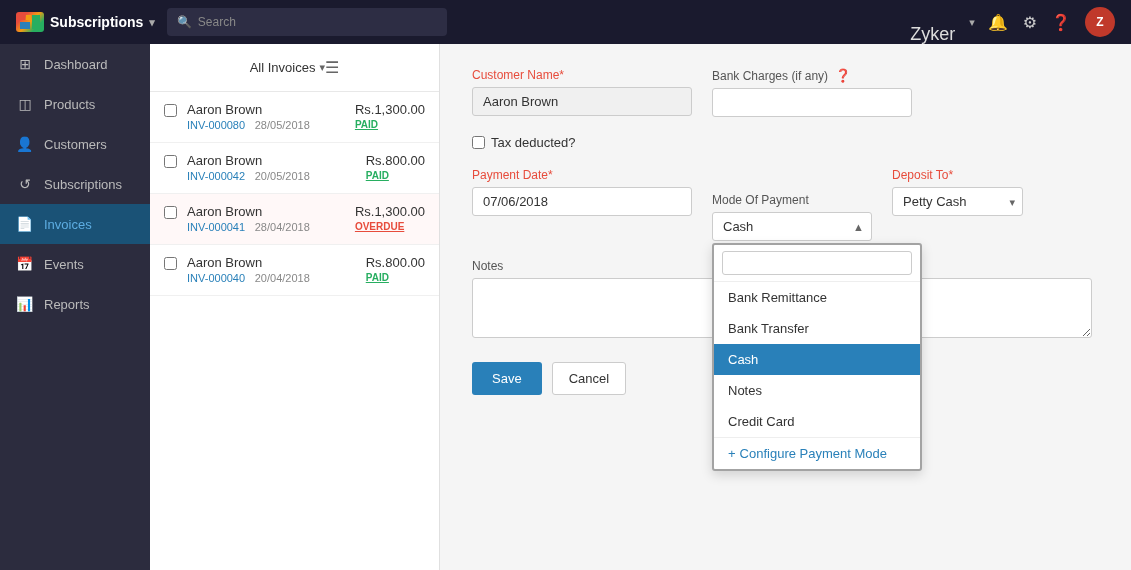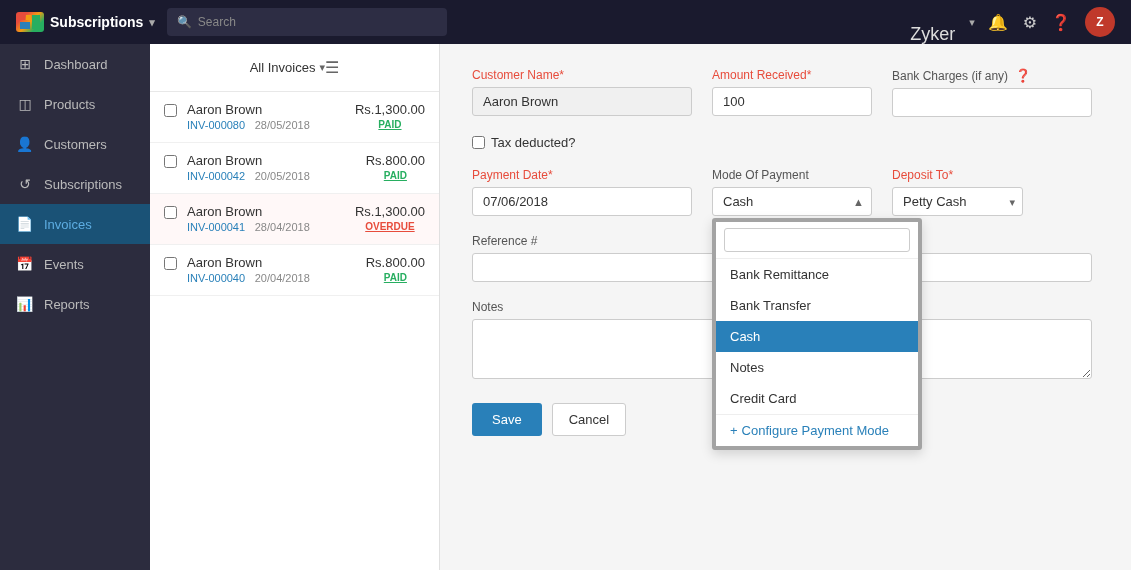--- a/index.html
+++ b/index.html
@@ -120,21 +120,21 @@
       align-items: flex-start;
       padding: 10px 14px;
       border-bottom: 1px solid #f0f0f0;
       gap: 10px;
     }
     .invoice-checkbox { margin-top: 2px; flex-shrink: 0; }
     .invoice-info { flex: 1; }
     .invoice-name { font-size: 13px; color: #333; font-weight: 500; }
     .invoice-number { font-size: 11px; color: #2980b9; margin-top: 2px; }
     .invoice-date { font-size: 11px; color: #888; margin-left: 6px; }
-    .invoice-right { text-align: center; }
+    .invoice-right { text-align: left; }
     .invoice-amount { font-size: 13px; color: #333; font-weight: 500; }
     .invoice-status { font-size: 10px; font-weight: 600; margin-top: 2px; text-decoration: underline; }
     .status-paid { color: #27ae60; }
     .status-overdue { color: #e74c3c; }
 
     
     .main-content {
       flex: 1;
       background: #f5f5f5;
       overflow-y: auto;
@@ -232,21 +232,21 @@
       color: #666;
       pointer-events: none;
     }
 
     .dropdown-open {
       position: absolute;
       top: 100%;
       left: 0;
       width: 210px;
       background: #fff;
-      border: 4px solid #a3a3a3;
+      border: 2px solid #a3a3a3;
       border-radius: 3px;
       box-shadow: 0 4px 12px rgba(0,0,0,0.15);
       z-index: 1000;
       margin-top: 2px;
     }
     .dropdown-search {
       padding: 6px 8px;
       border-bottom: 1px solid #eee;
     }
     .dropdown-search input {
@@ -449,43 +449,39 @@
   </div>
 
   <div class="main-content">
 
     <div class="form-row">
       <div class="form-group">
         <label class="form-label">Customer Name*</label>
         <input type="text" class="form-input form-input-wide form-input-readonly" readonly="" value="Aaron Brown" style="">
       </div>
       <div class="form-group">
-        <label class="form-label">Amount Received*</label>
-        <input type="text" class="form-input form-input-medium" value="100" style="">
-      </div>
-      <div class="form-group">
         <label class="form-label-gray">
           <span>Bank Charges (if any)</span>
           <span class="help-icon">❓</span>
         </label>
         <input type="text" class="form-input form-input-bank" value="" style="">
       </div>
     </div>
 
     <div class="tax-checkbox-row">
       <input type="checkbox" style="">
       <label class="tax-label">Tax deducted?</label>
     </div>
 
     <div class="form-row" style="position:relative;">
       <div class="form-group">
         <label class="form-label">Payment Date*</label>
         <input type="text" class="form-input form-input-wide" value="07/06/2018" style="">
       </div>
-      <div class="form-group" style="position:relative;">
+      <div class="form-group" style="position:relative;margin-top:25px;">
         <label class="form-label-gray">Mode Of Payment</label>
         <div class="select-wrapper">
           <select class="select-input">
             <option>Cash</option>
           </select>
           <span class="select-arrow">▲</span>
         </div>
 
         <div class="dropdown-open">
           <div class="dropdown-search">
@@ -506,24 +502,20 @@
         <label class="form-label">Deposit To*</label>
         <div class="deposit-wrapper">
           <select class="deposit-select">
             <option>Petty Cash</option>
           </select>
           <span class="select-arrow">▾</span>
         </div>
       </div>
     </div>
 
-    <div class="form-group" style="margin-bottom:18px;">
-      <label class="form-label-gray">Reference #</label>
-      <input type="text" class="form-input reference-input" value="" style="">
-    </div>
 
     <div class="form-group" style="margin-bottom:18px;">
       <label class="form-label-gray">Notes</label>
       <textarea class="notes-textarea" style=""></textarea>
     </div>
 
     <div class="form-actions">
       <button class="btn-save">Save</button>
       <button class="btn-cancel">Cancel</button>
     </div>

